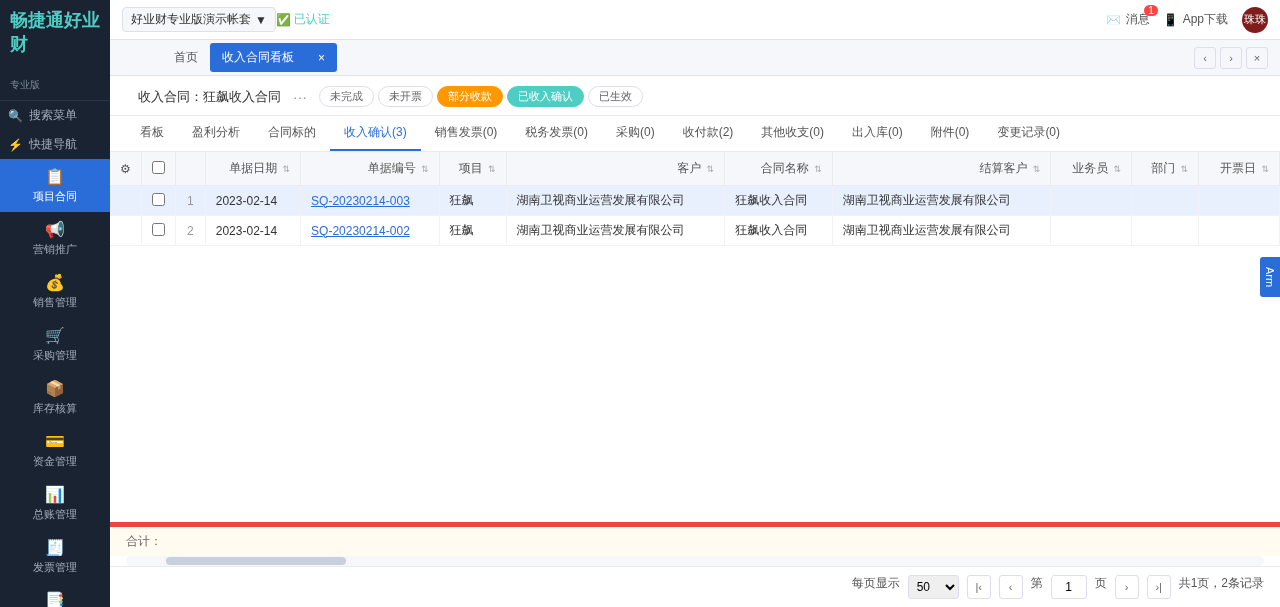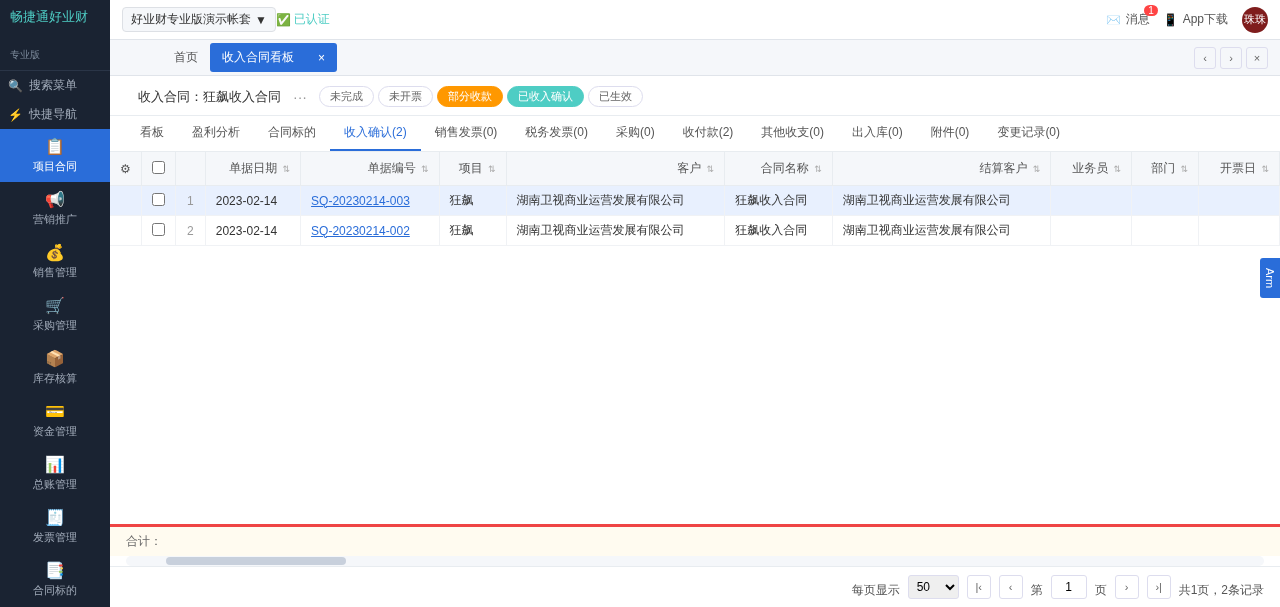--- a/index.html
+++ b/index.html
@@ -1,21 +1,21 @@
 <!DOCTYPE html>
 <html><head>
   <meta charset="utf-8">
   <style>
     * { box-sizing: border-box; margin: 0; padding: 0; }
     body { font-family: 'Microsoft YaHei', Arial, sans-serif; font-size: 12px; background: #f0f2f5; display: flex; height: 607px; overflow: hidden; }
 
     
     .sidebar { width: 110px; background: #1a2332; color: #c8d0dc; display: flex; flex-direction: column; height: 100%; flex-shrink: 0; }
     .sidebar-logo { padding: 8px 10px; border-bottom: 1px solid #2a3547; }
-    .sidebar-logo-text { color: #4ecdc4; font-size: 13px; font-weight: normal; }
+    .sidebar-logo-text { color: #4ecdc4; font-size: 18px; font-weight: bold; }
     .sidebar-logo-sub { color: #7a8899; font-size: 10px; margin-top: 22px; }
     .sidebar-search { display: flex; align-items: center; padding: 6px 8px; cursor: pointer; color: #a0aab8; font-size: 12px; gap: 6px; }
     .sidebar-nav { display: flex; align-items: center; padding: 6px 8px; cursor: pointer; color: #a0aab8; font-size: 12px; gap: 6px; }
     .sidebar-item { display: flex; flex-direction: column; align-items: center; padding: 8px 4px; cursor: pointer; color: #a0aab8; font-size: 11px; gap: 3px; }
     .sidebar-item.active { background: #2a6dd9; color: #fff; }
     .sidebar-icon { font-size: 16px; }
 
     
     .main { flex: 1; display: flex; flex-direction: column; height: 100%; overflow: hidden; }
 
@@ -64,24 +64,24 @@
     th { padding: 8px 10px; text-align: right; color: #555; font-weight: normal; border-bottom: 1px solid #e8ecf0; border-right: 1px solid #e8ecf0; white-space: nowrap; font-size: 12px; }
     td { padding: 6px 10px; border-bottom: 1px solid #f0f2f5; border-right: 1px solid #f0f2f5; color: #333; white-space: nowrap; }
     tr.row-highlight { background: #e8f0fe; }
     .link-text { color: #2a6dd9; text-decoration: underline; cursor: pointer; }
     .row-num { color: #999; text-align: center; }
     .th-gear { width: 30px; text-align: center; }
     .checkbox-cell { width: 30px; text-align: center; }
     th .sort-icon { display: inline-block; font-size: 9px; color: #aaa; margin-left: 2px; }
 
     
-    .table-footer { background: #fffbf0; border-top: 3px solid #ef4444; padding: 6px 16px; font-size: 12px; color: #666; flex-shrink: 0; }
-
-    
-    .pagination { background: #fff; border-top: 1px solid #e8ecf0; padding: 8px 16px; display: flex; align-items: flex-end; justify-content: flex-end; gap: 8px; font-size: 12px; color: #555; flex-shrink: 0; }
+    .table-footer { background: #fffbf0; border-top: 5px solid #ef4444; padding: 6px 16px; font-size: 12px; color: #666; flex-shrink: 0; }
+
+    
+    .pagination { background: #fff; border-top: 1px solid #e8ecf0; padding: 8px 16px; display: flex; align-items: flex-start; justify-content: flex-end; gap: 8px; font-size: 12px; color: #555; flex-shrink: 0; }
     .page-btn { border: 1px solid #dde; background: #fff; cursor: pointer; width: 24px; height: 24px; display: flex; align-items: center; justify-content: center; border-radius: 3px; font-size: 11px; color: #666; }
     .page-input { border: 1px solid #dde; width: 36px; height: 24px; text-align: center; font-size: 12px; border-radius: 3px; }
     .page-select { border: 1px solid #dde; height: 24px; font-size: 12px; border-radius: 3px; padding: 0 4px; }
 
     
     .scrollbar-track { height: 10px; background: #f5f7fa; margin: 0 16px; border-radius: 5px; position: relative; }
     .scrollbar-thumb { width: 180px; height: 8px; background: #c8d0dc; border-radius: 4px; position: absolute; left: 40px; top: 1px; cursor: pointer; }
 
     
     .right-sticky { position: absolute; right: 0; top: 50%; transform: translateY(-50%); background: #2a6dd9; color: #fff; writing-mode: vertical-rl; padding: 10px 4px; cursor: pointer; font-size: 11px; border-radius: 3px 0 0 3px; }
@@ -203,21 +203,21 @@
           <button class="status-btn blue">已收入确认</button>
           <button class="status-btn">已生效</button>
         </div>
       </div>
     </div>
 
     <div class="sub-tabs">
       <div class="sub-tab">看板</div>
       <div class="sub-tab">盈利分析</div>
       <div class="sub-tab">合同标的</div>
-      <div class="sub-tab active">收入确认(2)</div>
+      <div class="sub-tab active">收入确认(3)</div>
       <div class="sub-tab">销售发票(0)</div>
       <div class="sub-tab">税务发票(0)</div>
       <div class="sub-tab">采购(0)</div>
       <div class="sub-tab">收付款(2)</div>
       <div class="sub-tab">其他收支(0)</div>
       <div class="sub-tab">出入库(0)</div>
       <div class="sub-tab">附件(0)</div>
       <div class="sub-tab">变更记录(0)</div>
     </div>
 

